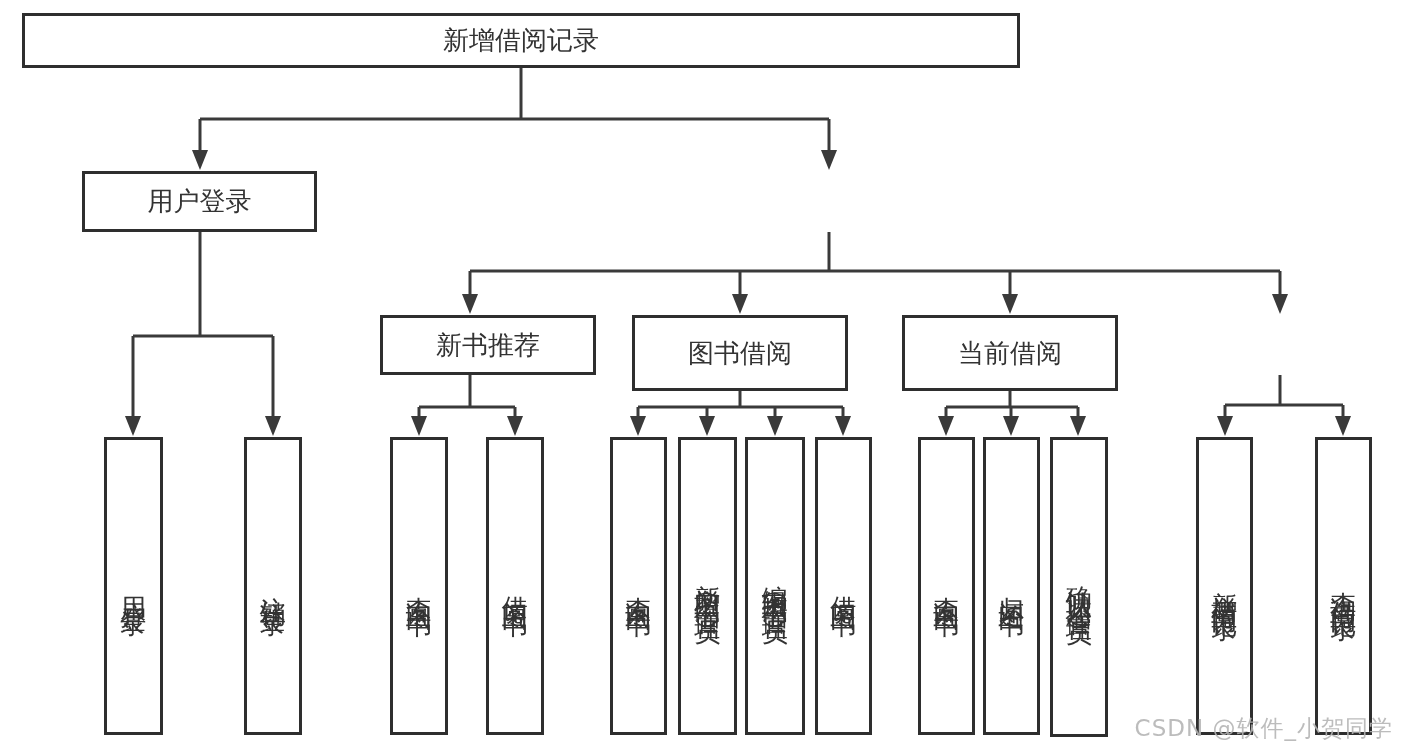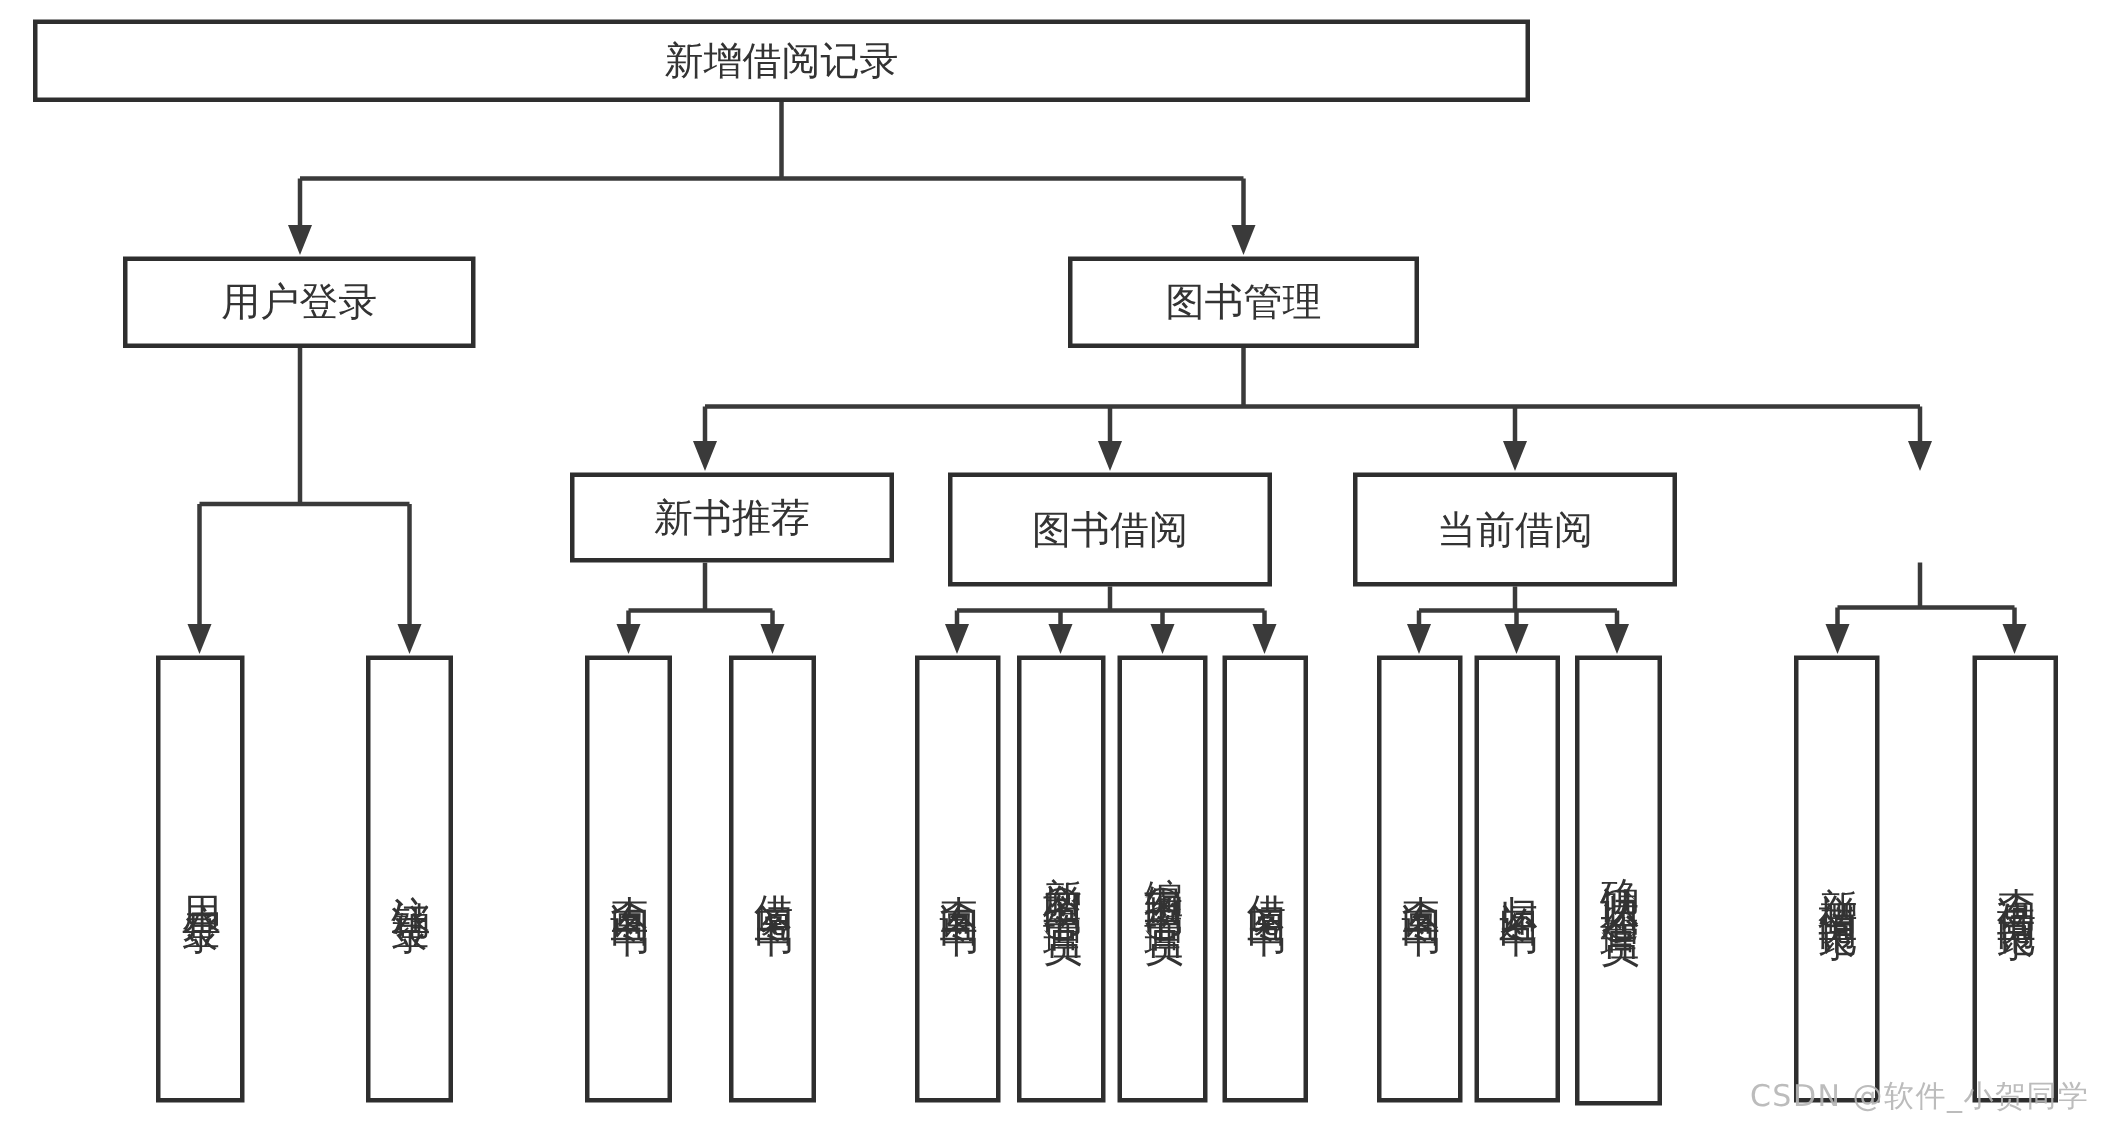--- a/index.html
+++ b/index.html
@@ -24,21 +24,21 @@
     color:var(--text);font-size:26px;text-align:center;
     white-space:nowrap;
   }
   .node.v span{
     writing-mode:vertical-lr;text-orientation:mixed;
     letter-spacing:5px;font-size:26px;line-height:1.1;
     white-space:normal;
   }
   .watermark{
     position:absolute;right:12px;bottom:3px;
-    color:var(--wm);font-size:20px;letter-spacing:1px;
+    color:var(--wm);font-size:23px;letter-spacing:1px;
     z-index:5;opacity:.9;
   }
 </style>
 </head>
 <body>
 
 <div class="stage">
 
   <svg id="connectors" viewBox="0 0 1405 747" xmlns="http://www.w3.org/2000/svg">
       <path d="M521 68 V119"></path>
@@ -95,23 +95,20 @@
       <path class="ah" d="M1343 436 L1335 416 L1351 416 Z"></path>
     </svg>
 
   <div class="node" style="left:22px;top:13px;width:998px;height:55px">
     <span>新增借阅记录</span>
   </div>
 
   <div class="node" style="left:82px;top:171px;width:235px;height:61px">
     <span>用户登录</span>
   </div>
-  <div class="node" style="left:712px;top:171px;width:234px;height:61px">
-    <span>图书管理</span>
-  </div>
 
   <div class="node" style="left:380px;top:315px;width:216px;height:60px">
     <span>新书推荐</span>
   </div>
   <div class="node" style="left:632px;top:315px;width:216px;height:76px">
     <span>图书借阅</span>
   </div>
   <div class="node" style="left:902px;top:315px;width:216px;height:76px">
     <span>当前借阅</span>
   </div>

